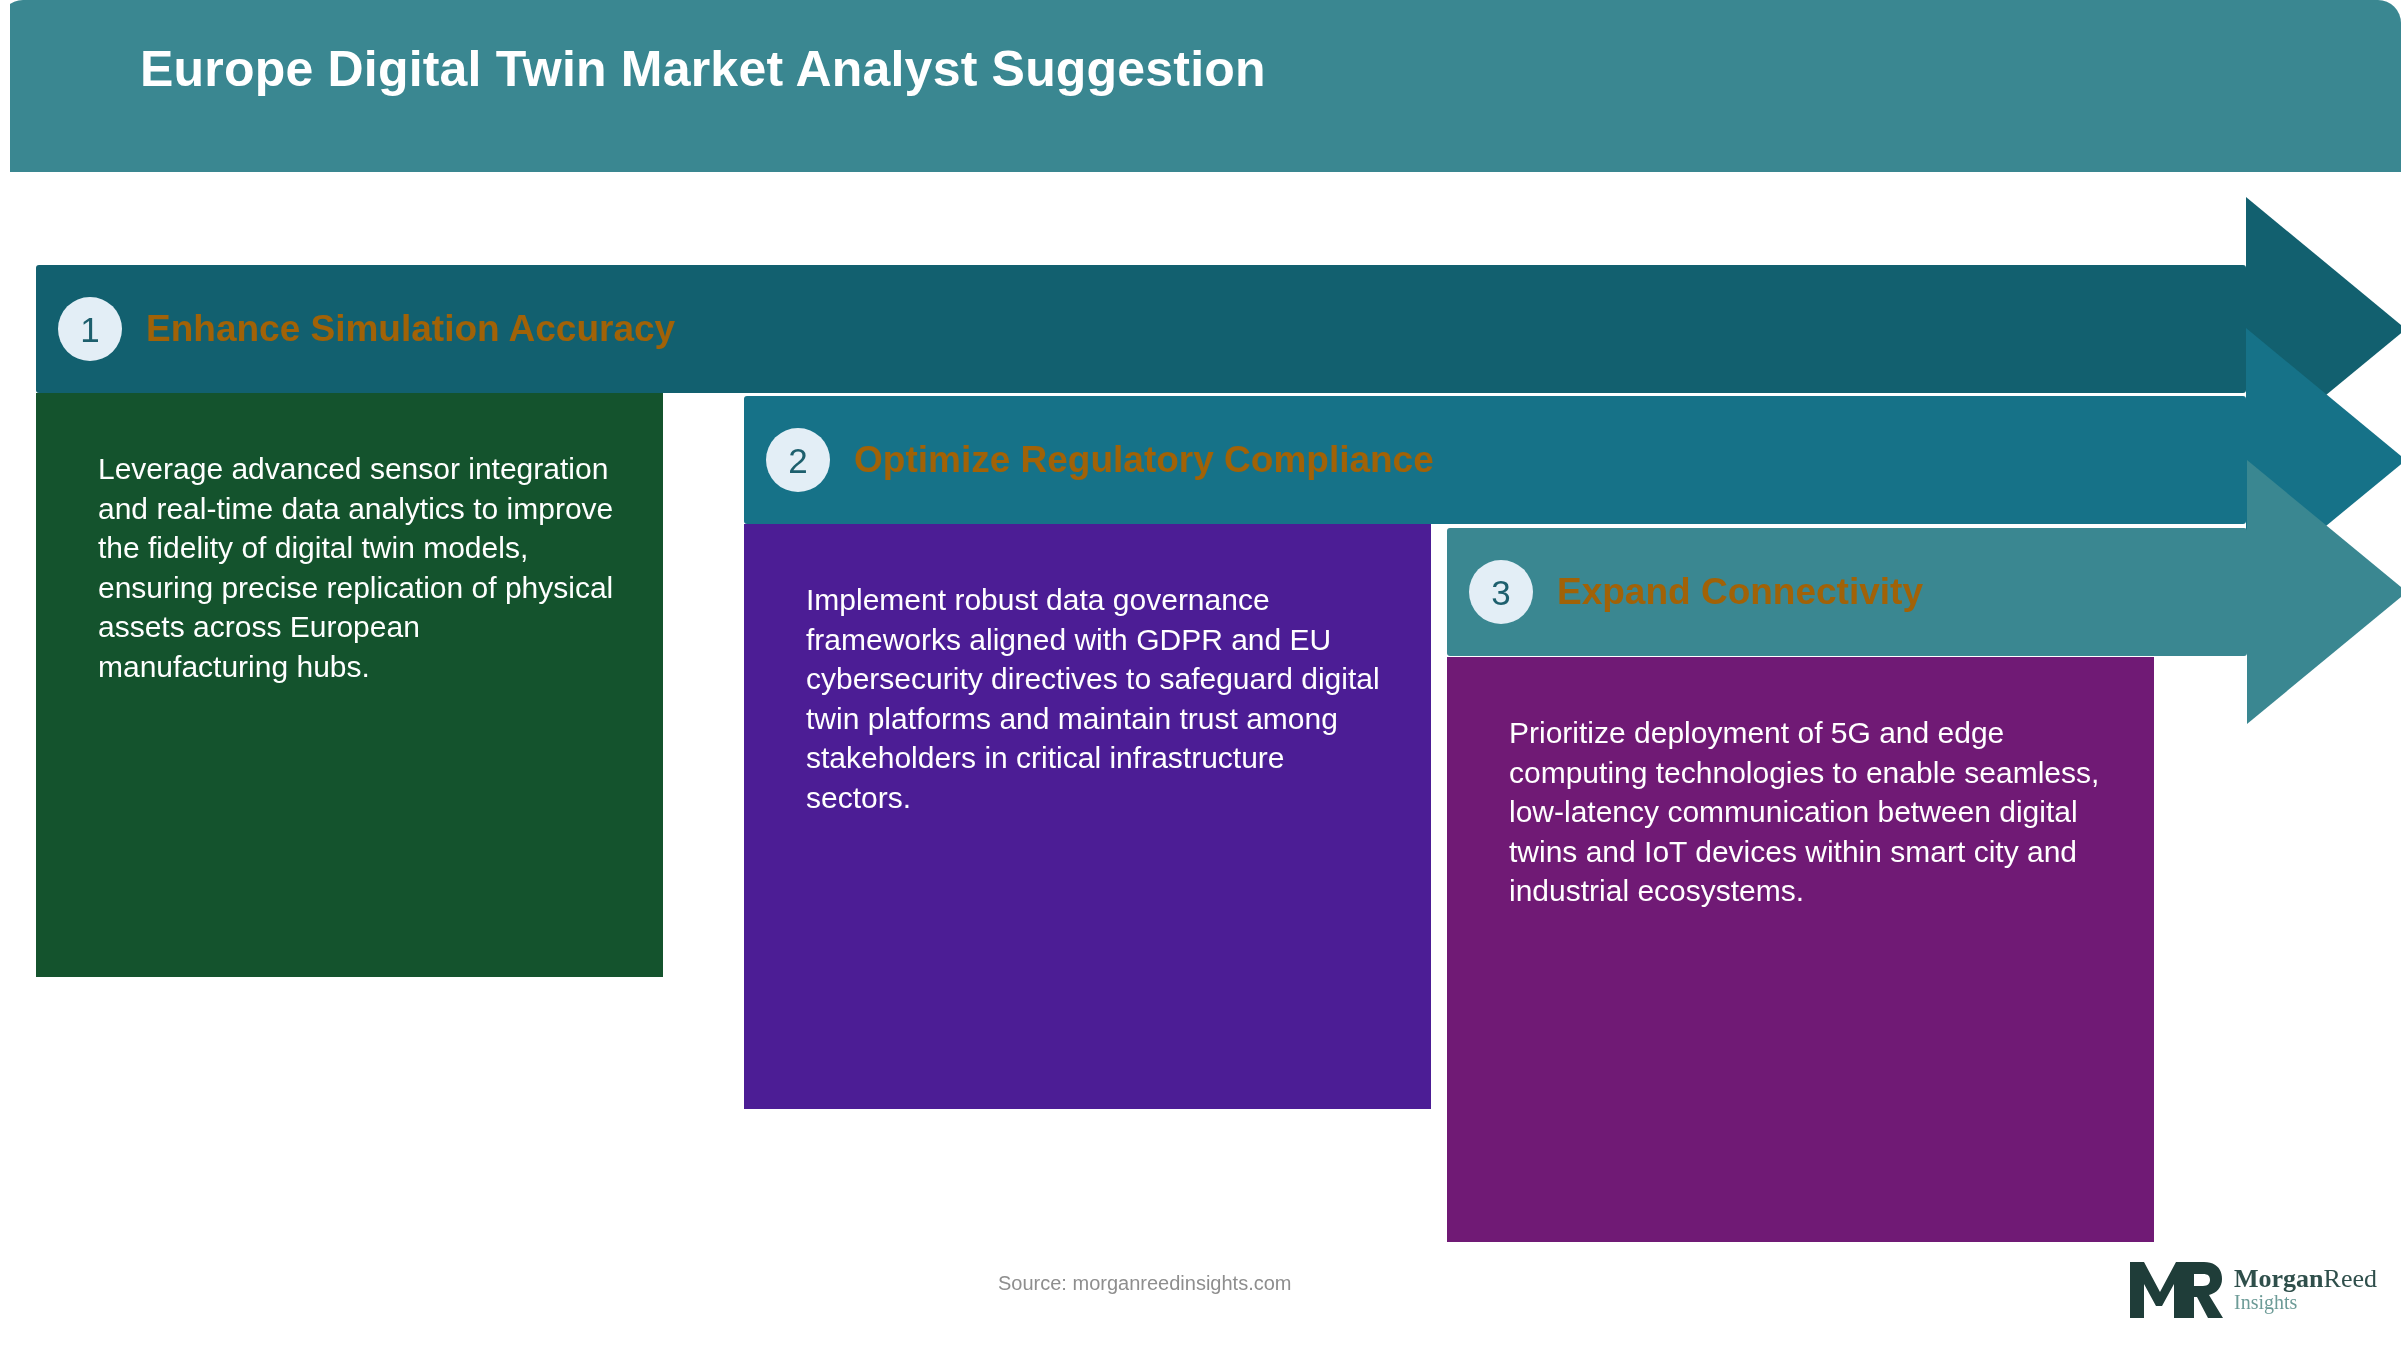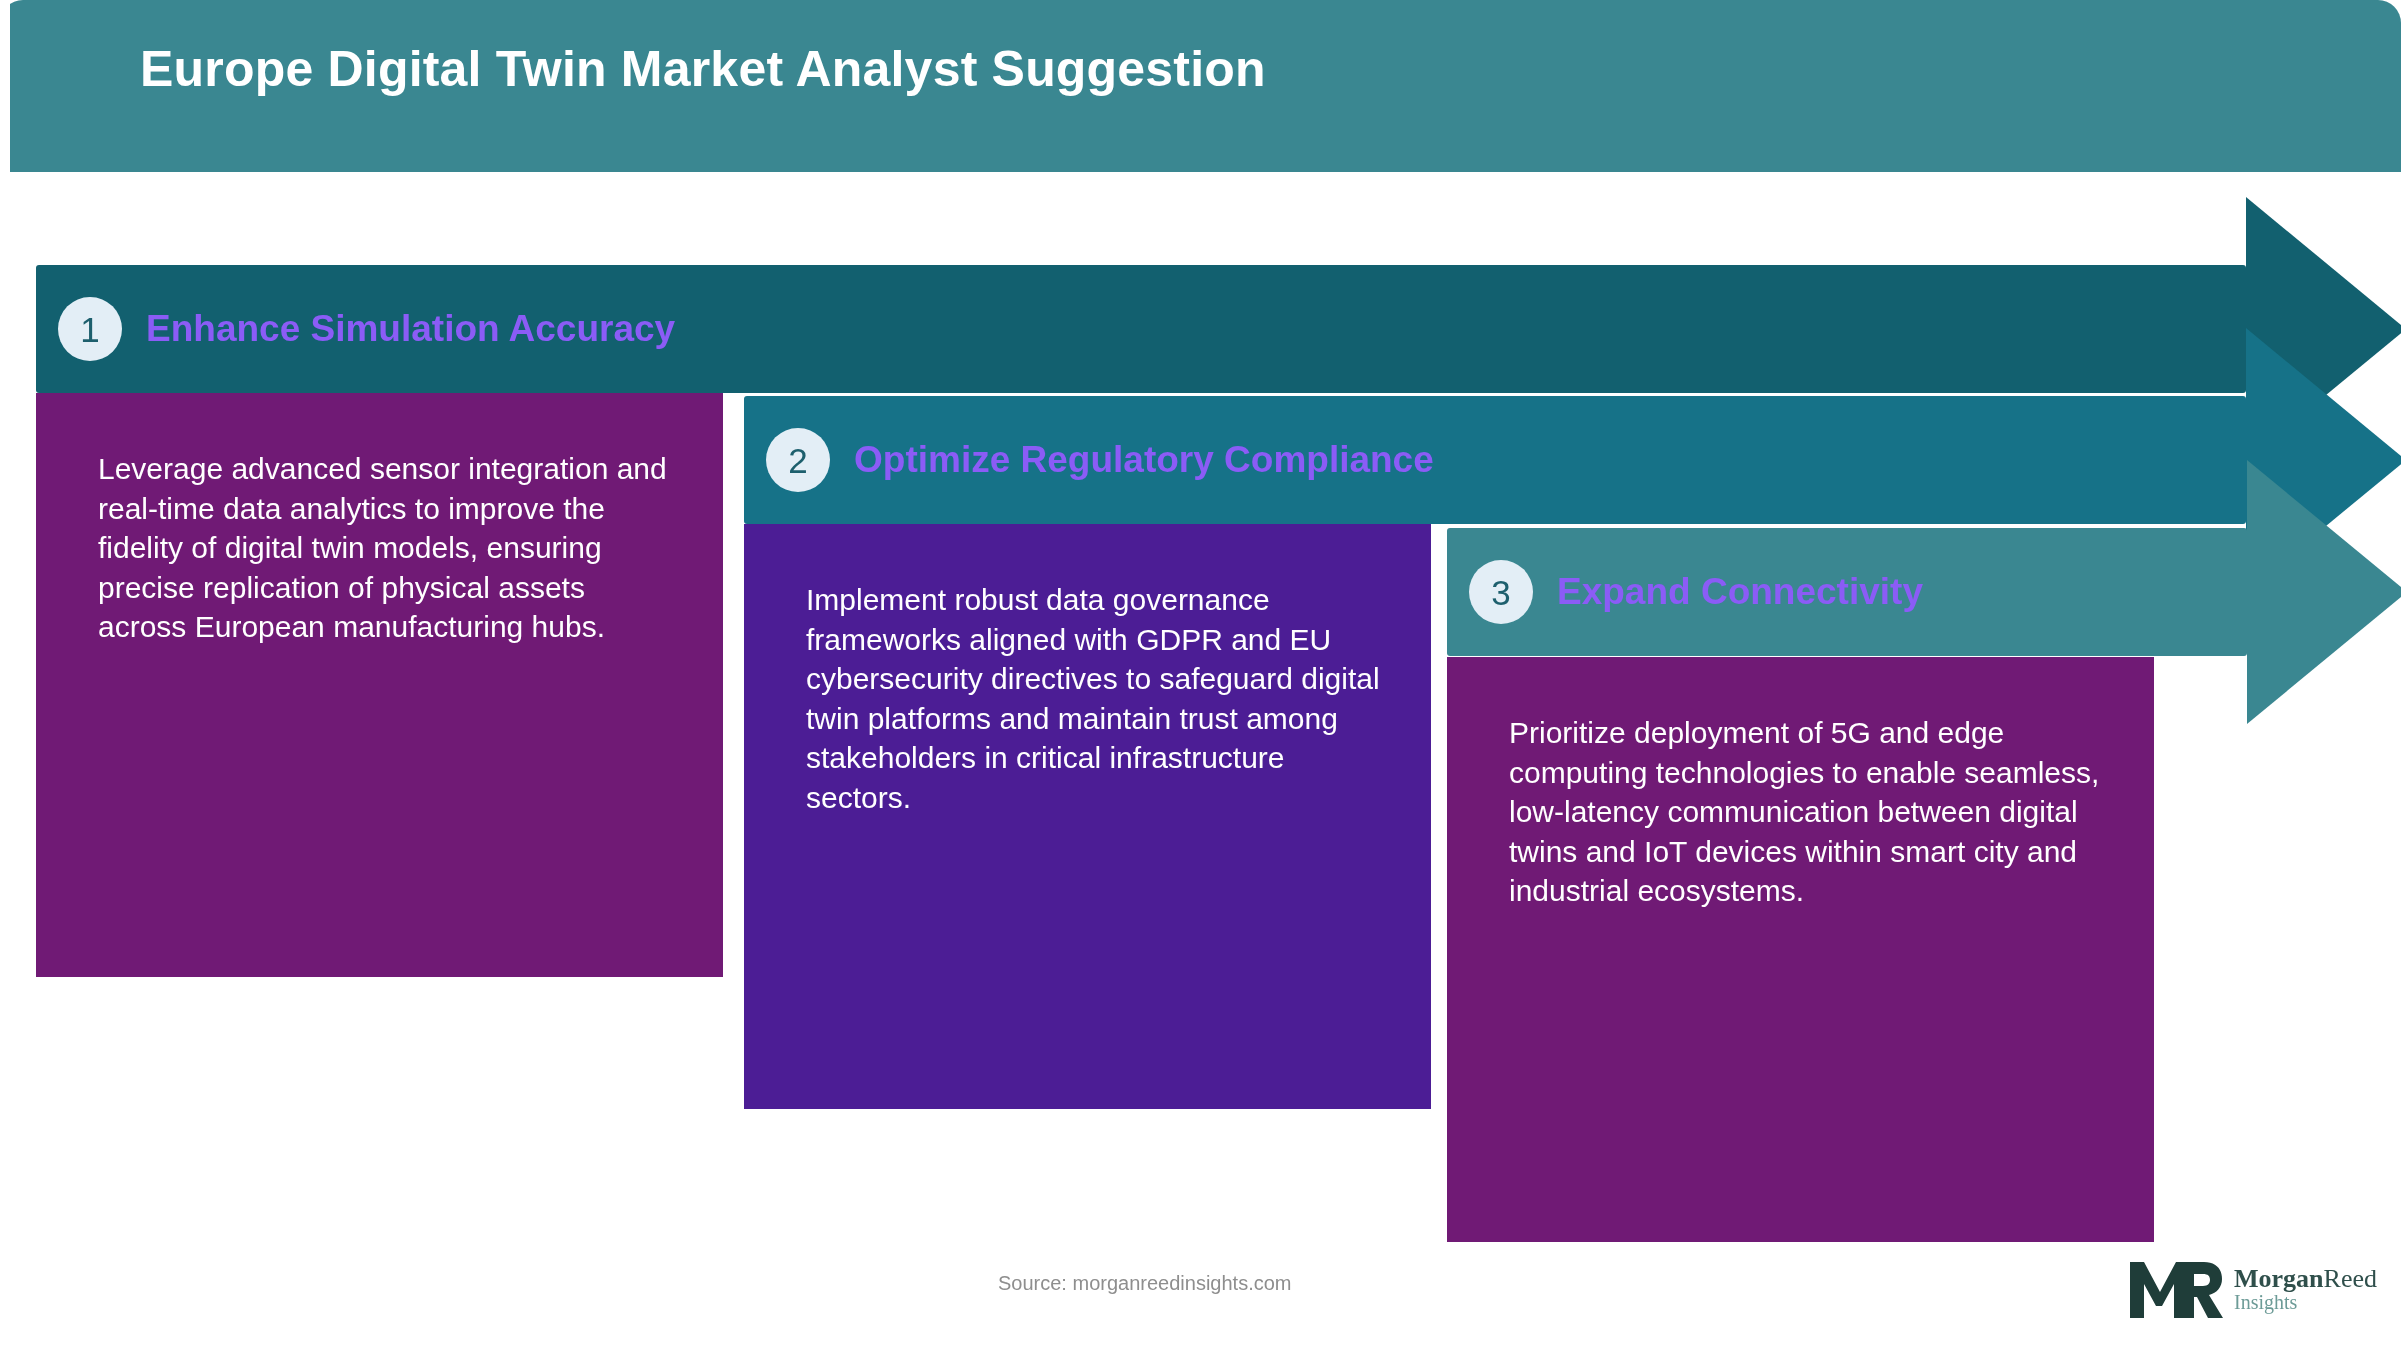--- a/index.html
+++ b/index.html
@@ -86,38 +86,38 @@
     display: flex;
     align-items: center;
     justify-content: center;
     line-height: 1;
   }
   .step-title {
     position: absolute;
     left: 110px;
     top: 50%;
     transform: translateY(-50%);
-    color: #8b5cf6;
+    color: #a16207;
     font-size: 37px;
     font-weight: bold;
     white-space: nowrap;
   }
 
   
   .desc-card {
     position: absolute;
     box-sizing: border-box;
     padding: 56px 46px 20px 62px;
     color: #ffffff;
     font-size: 30px;
     line-height: 1.32;
   }
   .desc-1 {
-    left: 36px;  top: 393px;  width: 687px; height: 584px;
-    background: #701a75;
+    left: 36px;  top: 393px;  width: 627px; height: 584px;
+    background: #14532d;
   }
   .desc-2 {
     left: 744px; top: 524px;  width: 687px; height: 585px;
     background: #4c1d95;
   }
   .desc-3 {
     left: 1447px;top: 657px;  width: 707px; height: 585px;
     background: #701a75;
   }
   .desc-text {

